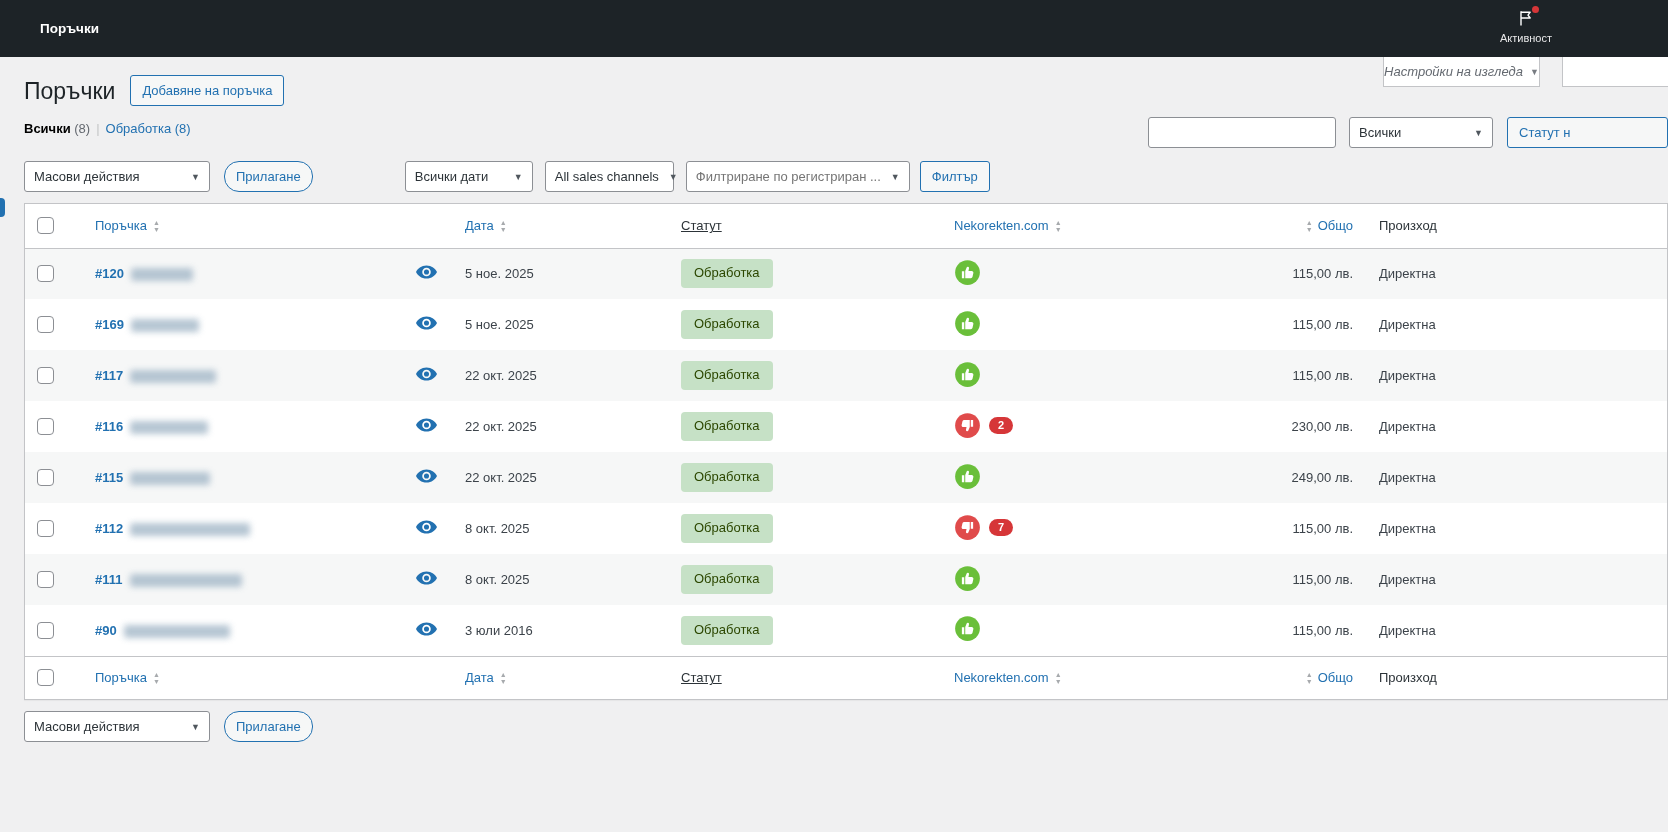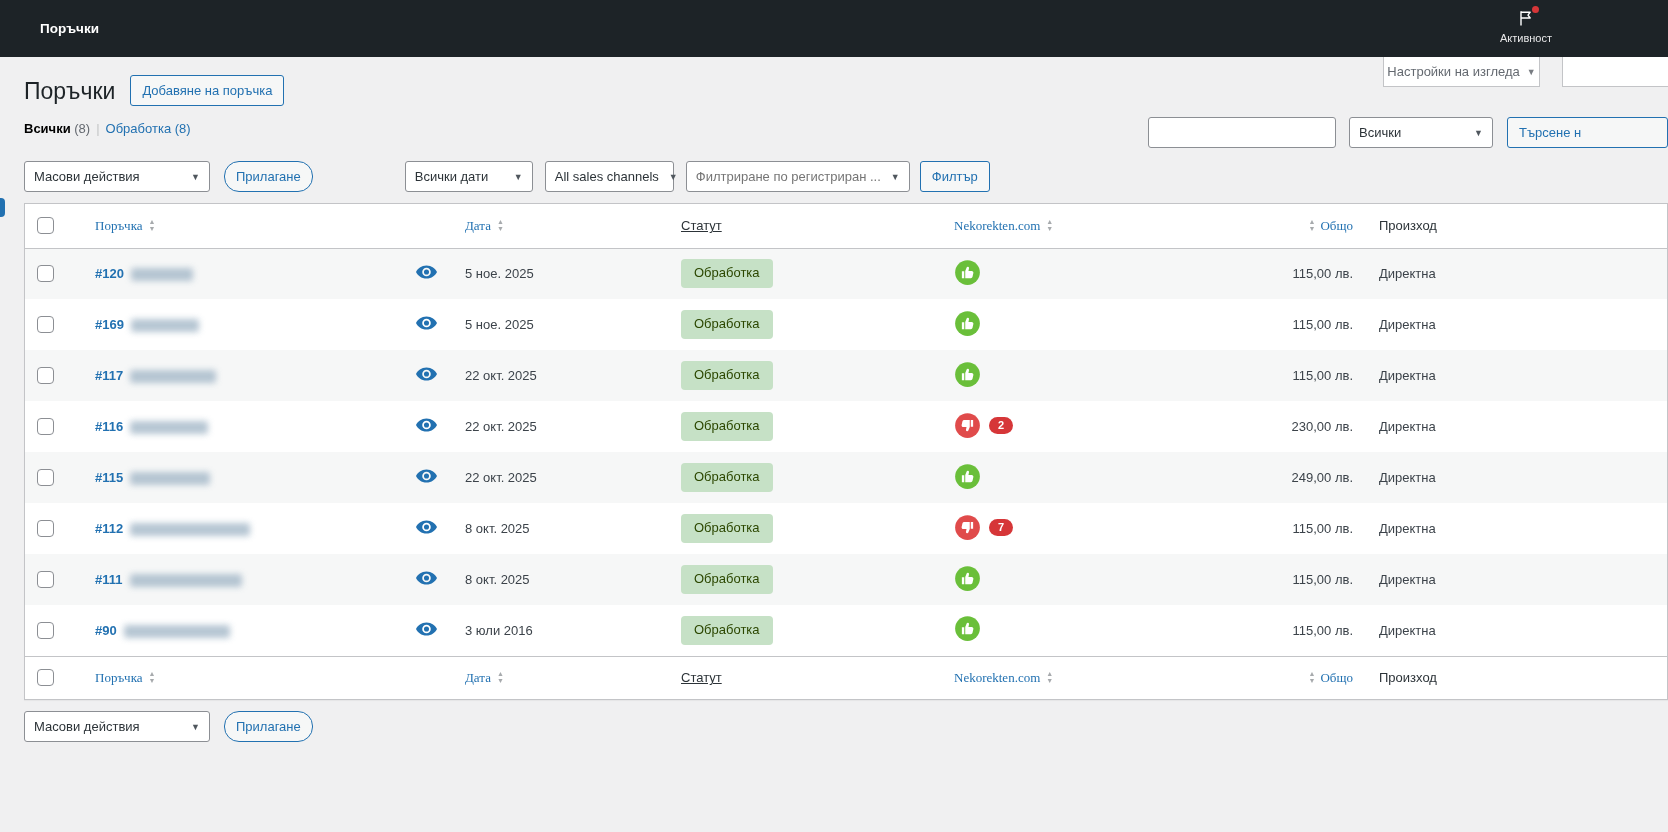--- a/index.html
+++ b/index.html
@@ -10,21 +10,21 @@
   
   .admin-bar { position:absolute; left:0; top:0; width:100%; height:57px; background:#1d2327; color:#fff; }
   .ab-site { position:absolute; left:40px; top:0; line-height:57px; font-size:13.5px; font-weight:700; color:#fff; cursor:pointer; }
   .ab-activity { position:absolute; right:104px; top:8px; width:76px; text-align:center; cursor:pointer; }
   .ab-activity .flag-wrap { position:relative; display:inline-block; width:22px; height:22px; }
   .ab-activity .red-dot { position:absolute; right:-2px; top:-2px; width:7px; height:7px; border-radius:50%; background:#d63638; }
   .ab-activity .ab-label { display:block; font-size:11px; color:#e9e9ea; margin-top:1px;text-align:center; }
 
   
   .screen-options-tab { position:absolute; top:57px; height:30px; background:#fff; border:1px solid #c3c4c7; border-top:none; display:flex; align-items:center; justify-content:center; gap:7px; color:#646970; font-size:13px; cursor:pointer; }
-  .so-main { left:1383px; width:157px; }
+  .so-main { left:1383px; width:157px;font-style:italic; }
   .so-partial { left:1562px; width:120px; }
   .so-caret { font-size:9px; color:#787c82; }
 
   
   .collapse-sliver { position:absolute; left:0; top:198px; width:5px; height:19px; background:#2271b1; border-radius:0 4px 4px 0; }
 
   
   .title-row { position:absolute; left:24px; top:75px; display:flex; align-items:center; gap:15px; }
   .page-title { font-size:23px; font-weight:400; color:#1d2327; line-height:30px; }
   .btn { display:inline-flex; align-items:center; justify-content:center; height:31px; padding:0 11px; border:1px solid #2271b1; border-radius:3px; background:#f6f7f7; color:#2271b1; font-size:13px; cursor:pointer; white-space:nowrap; }
@@ -66,21 +66,21 @@
   .order-cell { padding-left:14px; }
   .preview-cell { text-align:center; }
   .date-cell { padding-left:14px; }
   .status-cell { padding-left:18px;text-decoration:underline; }
   .nek-cell { padding-left:19px; }
   .total-cell { text-align:right; padding-right:1px; }
   .origin-cell { padding-left:25px; }
 
   input[type="checkbox"] { appearance:none; -webkit-appearance:none; width:17px; height:17px; border:1px solid #8c8f94; border-radius:4px; background:#fff; cursor:pointer; display:inline-block; vertical-align:middle; }
 
-  .sort-link { color:#2271b1; text-decoration:none; cursor:pointer; display:inline-flex; align-items:center;font-family:Liberation Serif, serif; }
+  .sort-link { color:#2271b1; text-decoration:none; cursor:pointer; display:inline-flex; align-items:center; }
   .sort-arrows { display:inline-flex; flex-direction:column; margin-left:6px; line-height:1; }
   .sort-arrows span { font-size:7px; color:#a7aaad; height:7px; display:block; }
   .total-head { display:flex; align-items:center; justify-content:flex-end; }
   .total-head .sort-arrows { margin:0 5px 0 0; }
 
   .order-link { color:#2271b1; text-decoration:none; font-weight:700; cursor:pointer; }
   .redacted { display:inline-block; height:13px; background:#a9bccb; border-radius:2px; filter:blur(3px); margin-left:7px; vertical-align:middle; opacity:.85; }
 
   .eye-btn { display:inline-block; cursor:pointer; line-height:0; }
 
@@ -129,21 +129,21 @@
 
   <div class="views">
     <span class="current"><span>Всички</span> <span class="count">(8)</span></span><span class="sep">|</span><a><span>Обработка</span> <span>(8)</span></a>
   </div>
 
   <input class="search-input" type="text" value="" style="">
   <div class="select sel-customer-search">
     <span>Всички</span>
     <span class="sel-caret">▼</span>
   </div>
-  <span class="btn btn-search">Търсене н</span>
+  <span class="btn btn-search">Статут н</span>
 
   <div class="toolbar">
     <div class="select sel-bulk">
       <span>Масови действия</span>
       <span class="sel-caret">▼</span>
     </div>
     <span class="btn btn-apply">Прилагане</span>
     <div class="select sel-dates">
       <span>Всички дати</span>
       <span class="sel-caret">▼</span>

